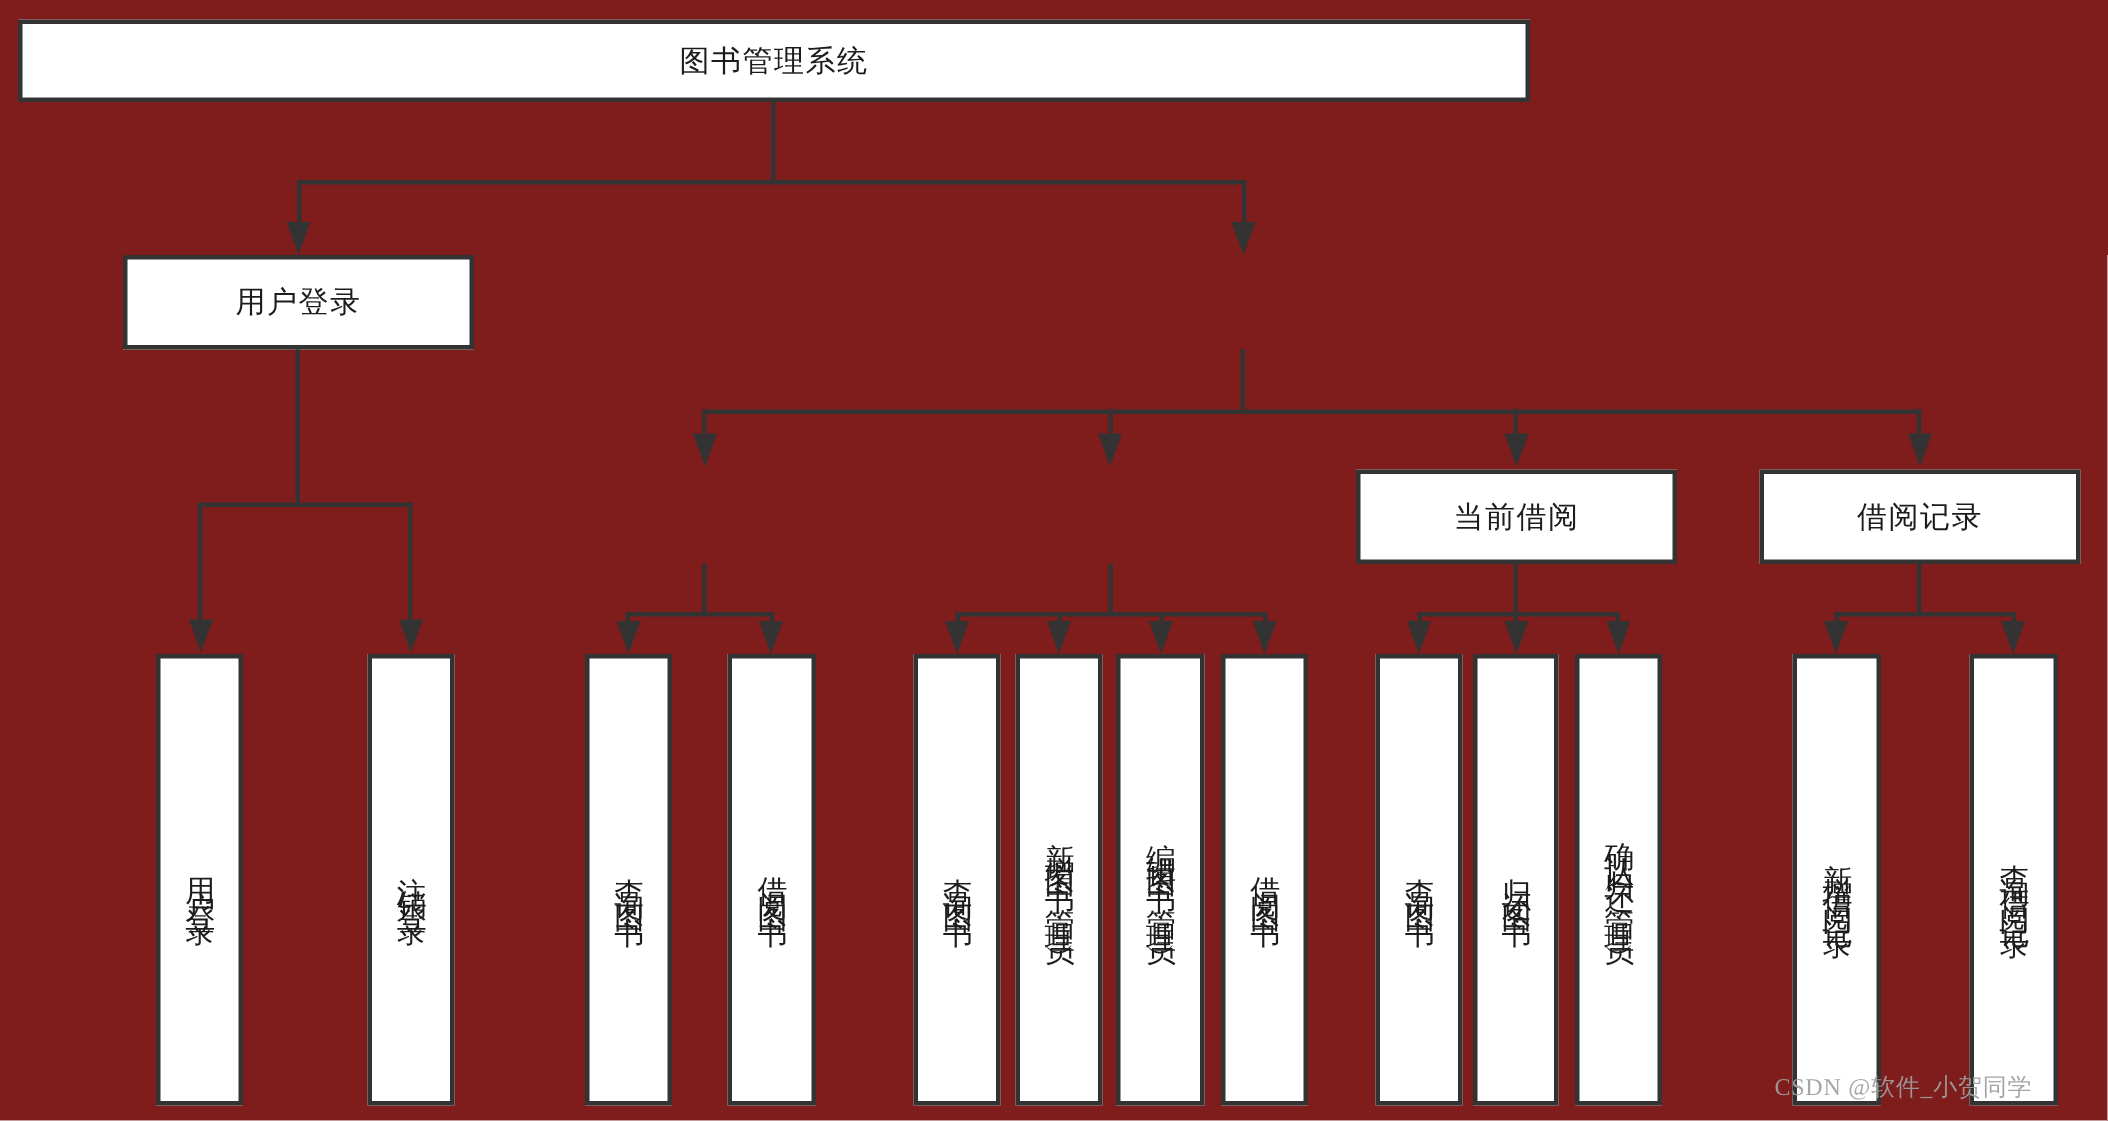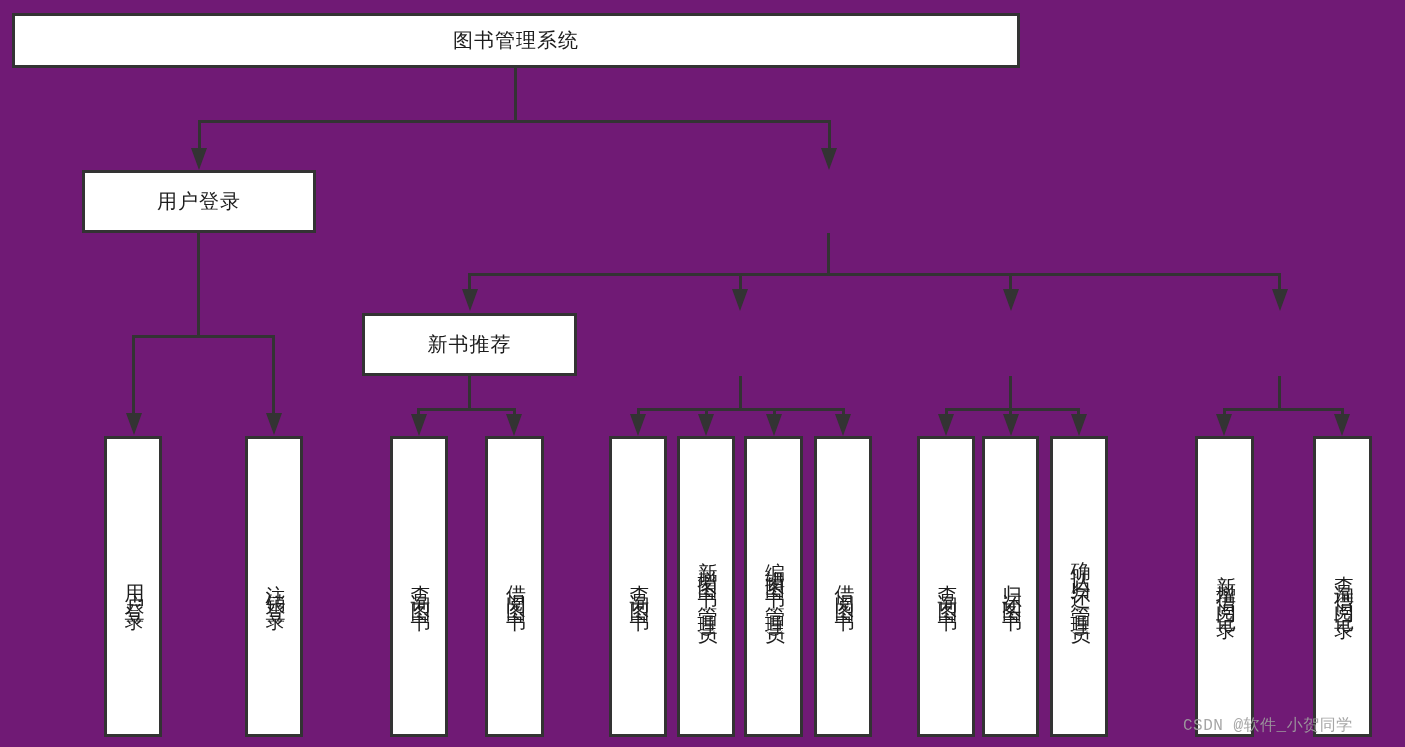--- a/index.html
+++ b/index.html
@@ -1,18 +1,18 @@
 <!DOCTYPE html>
 <html><head>
 <meta charset="utf-8">
 <style>
   html,body{margin:0;padding:0;background:#fff;}
   #canvas{
-    position:relative;width:1405px;height:747px;background:#701a75;overflow:hidden;
-    font-family:Liberation Mono, monospace;color:#1c1c1c;
+    position:relative;width:1405px;height:747px;background:#7f1d1d;overflow:hidden;
+    font-family:Liberation Serif, serif;color:#1c1c1c;
   }
   .node{
     position:absolute;background:#fff;border:3px solid #333;box-sizing:border-box;
     display:flex;align-items:center;justify-content:center;
     font-size:20px;letter-spacing:1px;white-space:nowrap;
   }
   .vnode{
     position:absolute;background:#fff;border:3px solid #333;box-sizing:border-box;
     display:flex;align-items:center;justify-content:center;
   }
@@ -63,22 +63,25 @@
   <div class="hline" style="left:469px;top:273px;width:812px;"></div>
   <div class="vline" style="left:468px;top:273px;height:16px;"></div>
   <div class="ahead" style="left:462px;top:289px;"></div>
   <div class="vline" style="left:739px;top:273px;height:16px;"></div>
   <div class="ahead" style="left:732px;top:289px;"></div>
   <div class="vline" style="left:1009px;top:273px;height:16px;"></div>
   <div class="ahead" style="left:1003px;top:289px;"></div>
   <div class="vline" style="left:1278px;top:273px;height:16px;"></div>
   <div class="ahead" style="left:1272px;top:289px;"></div>
 
-  <div class="node" style="left:362px;top:313px;width:215px;height:63px;">
-    <span>新书推荐</span>
+  <div class="node" style="left:904px;top:313px;width:214px;height:63px;">
+    <span>当前借阅</span>
+  </div>
+  <div class="node" style="left:1173px;top:313px;width:214px;height:63px;">
+    <span>借阅记录</span>
   </div>
 
   <div class="vline" style="left:468px;top:376px;height:32px;"></div>
   <div class="hline" style="left:418px;top:408px;width:97px;"></div>
   <div class="vline" style="left:417px;top:408px;height:6px;"></div>
   <div class="ahead" style="left:411px;top:414px;"></div>
   <div class="vline" style="left:513px;top:408px;height:6px;"></div>
   <div class="ahead" style="left:506px;top:414px;"></div>
 
   <div class="vline" style="left:739px;top:376px;height:32px;"></div>

